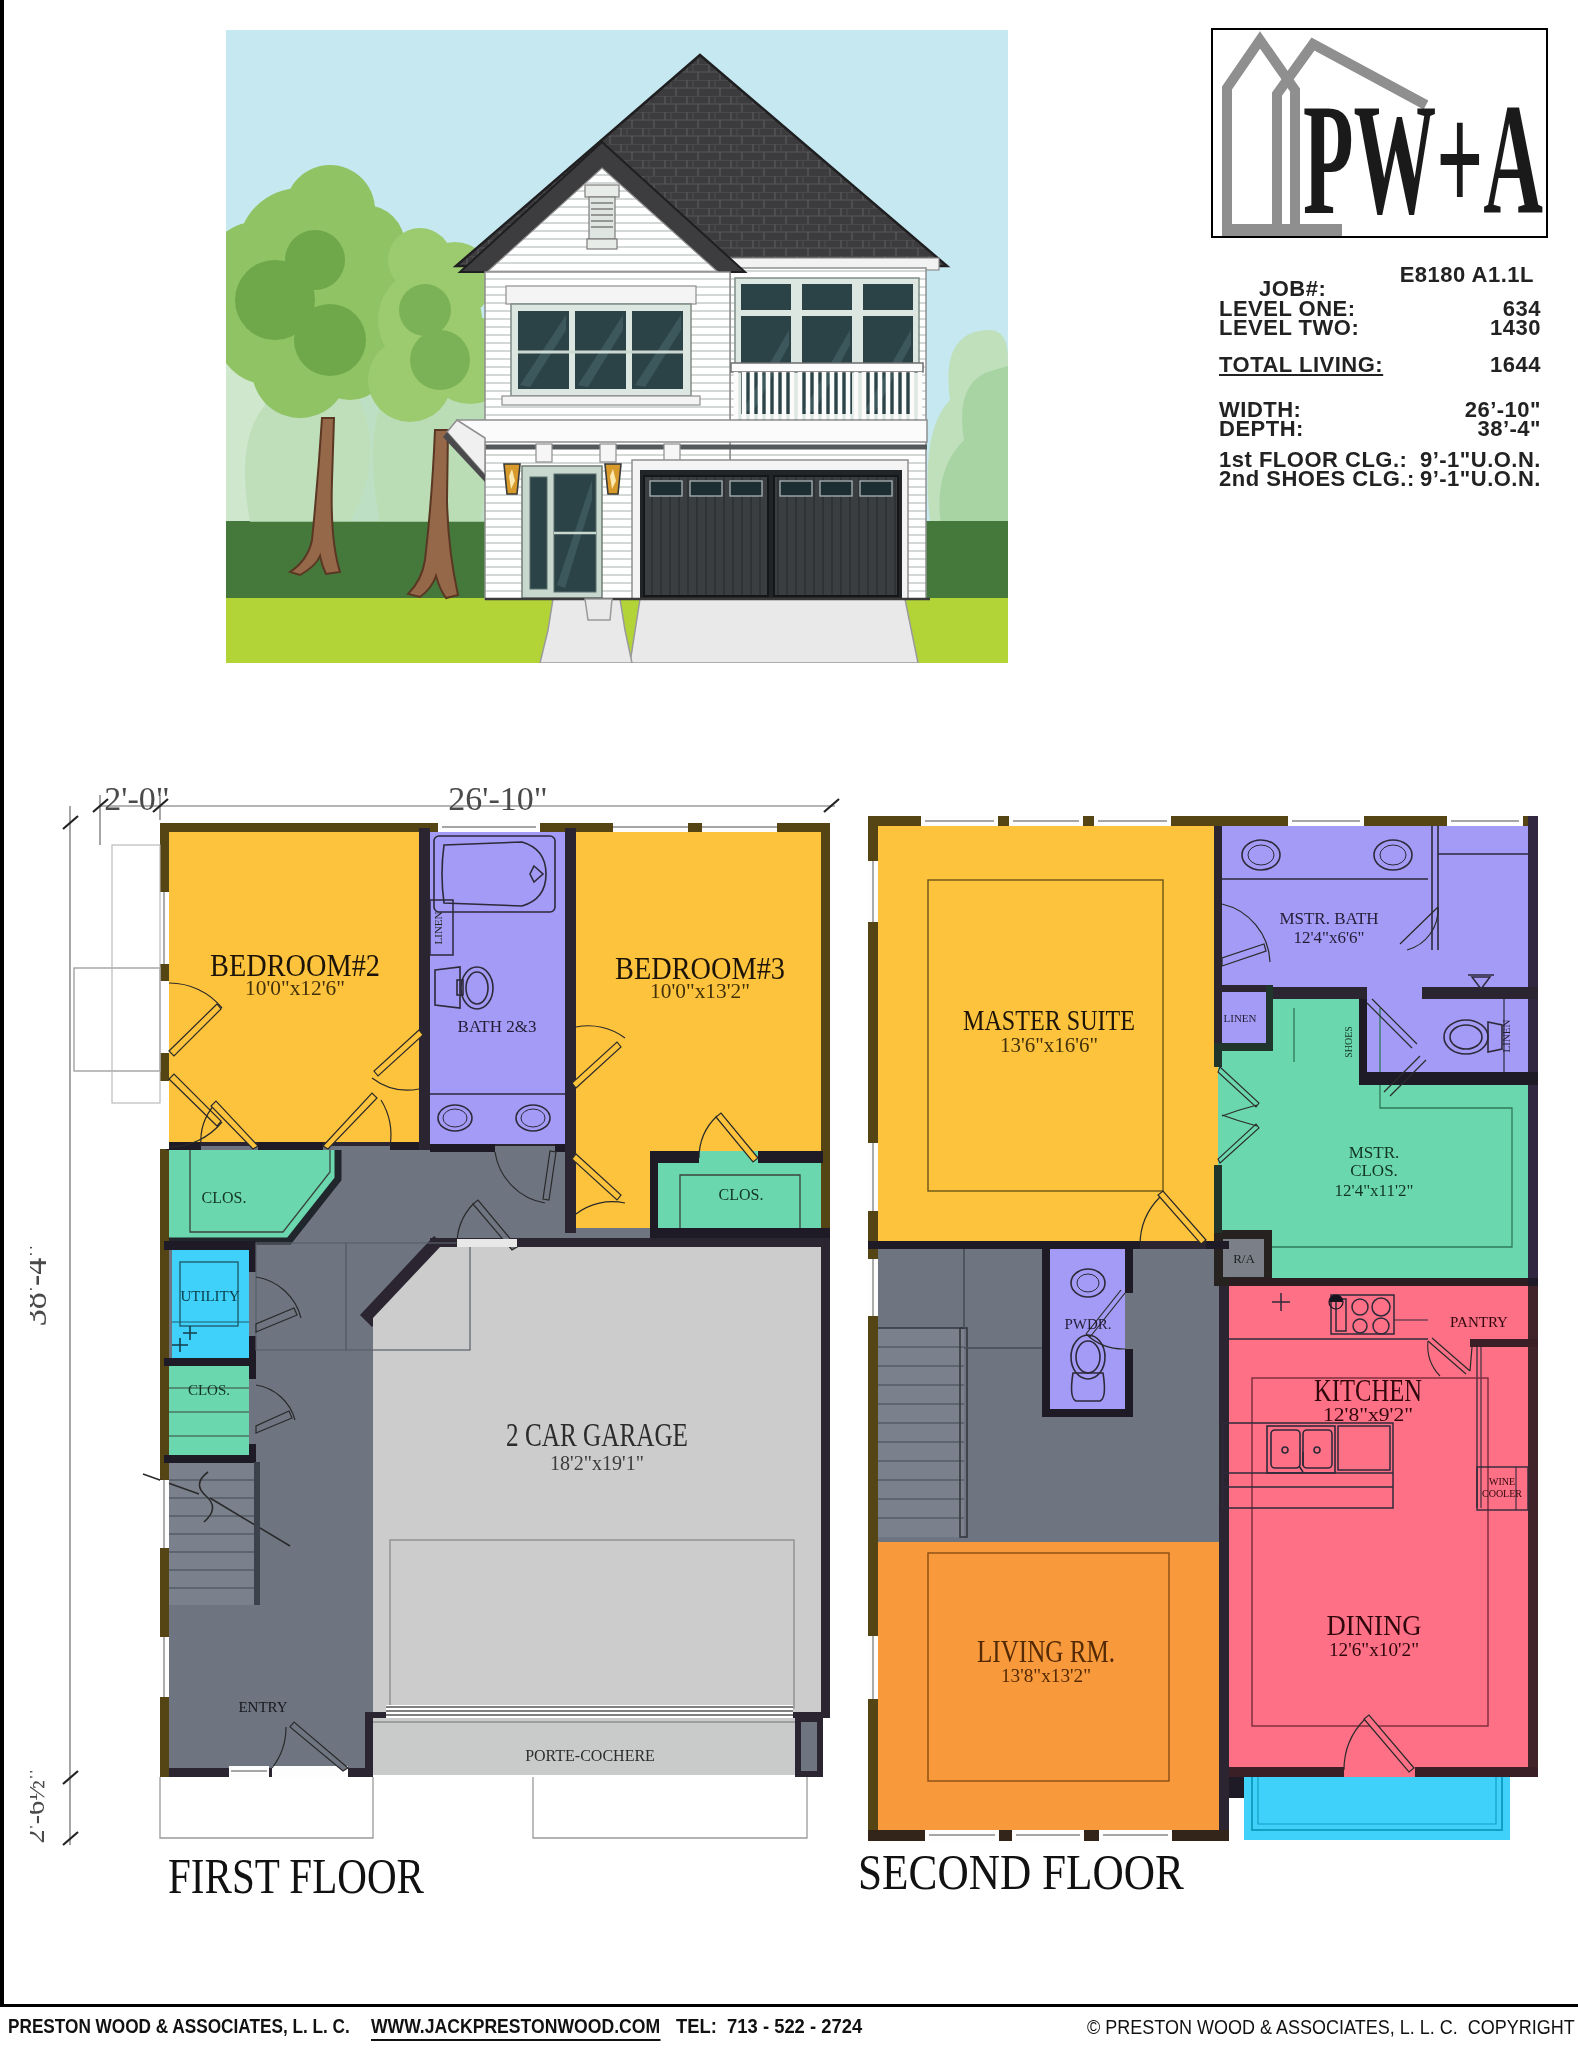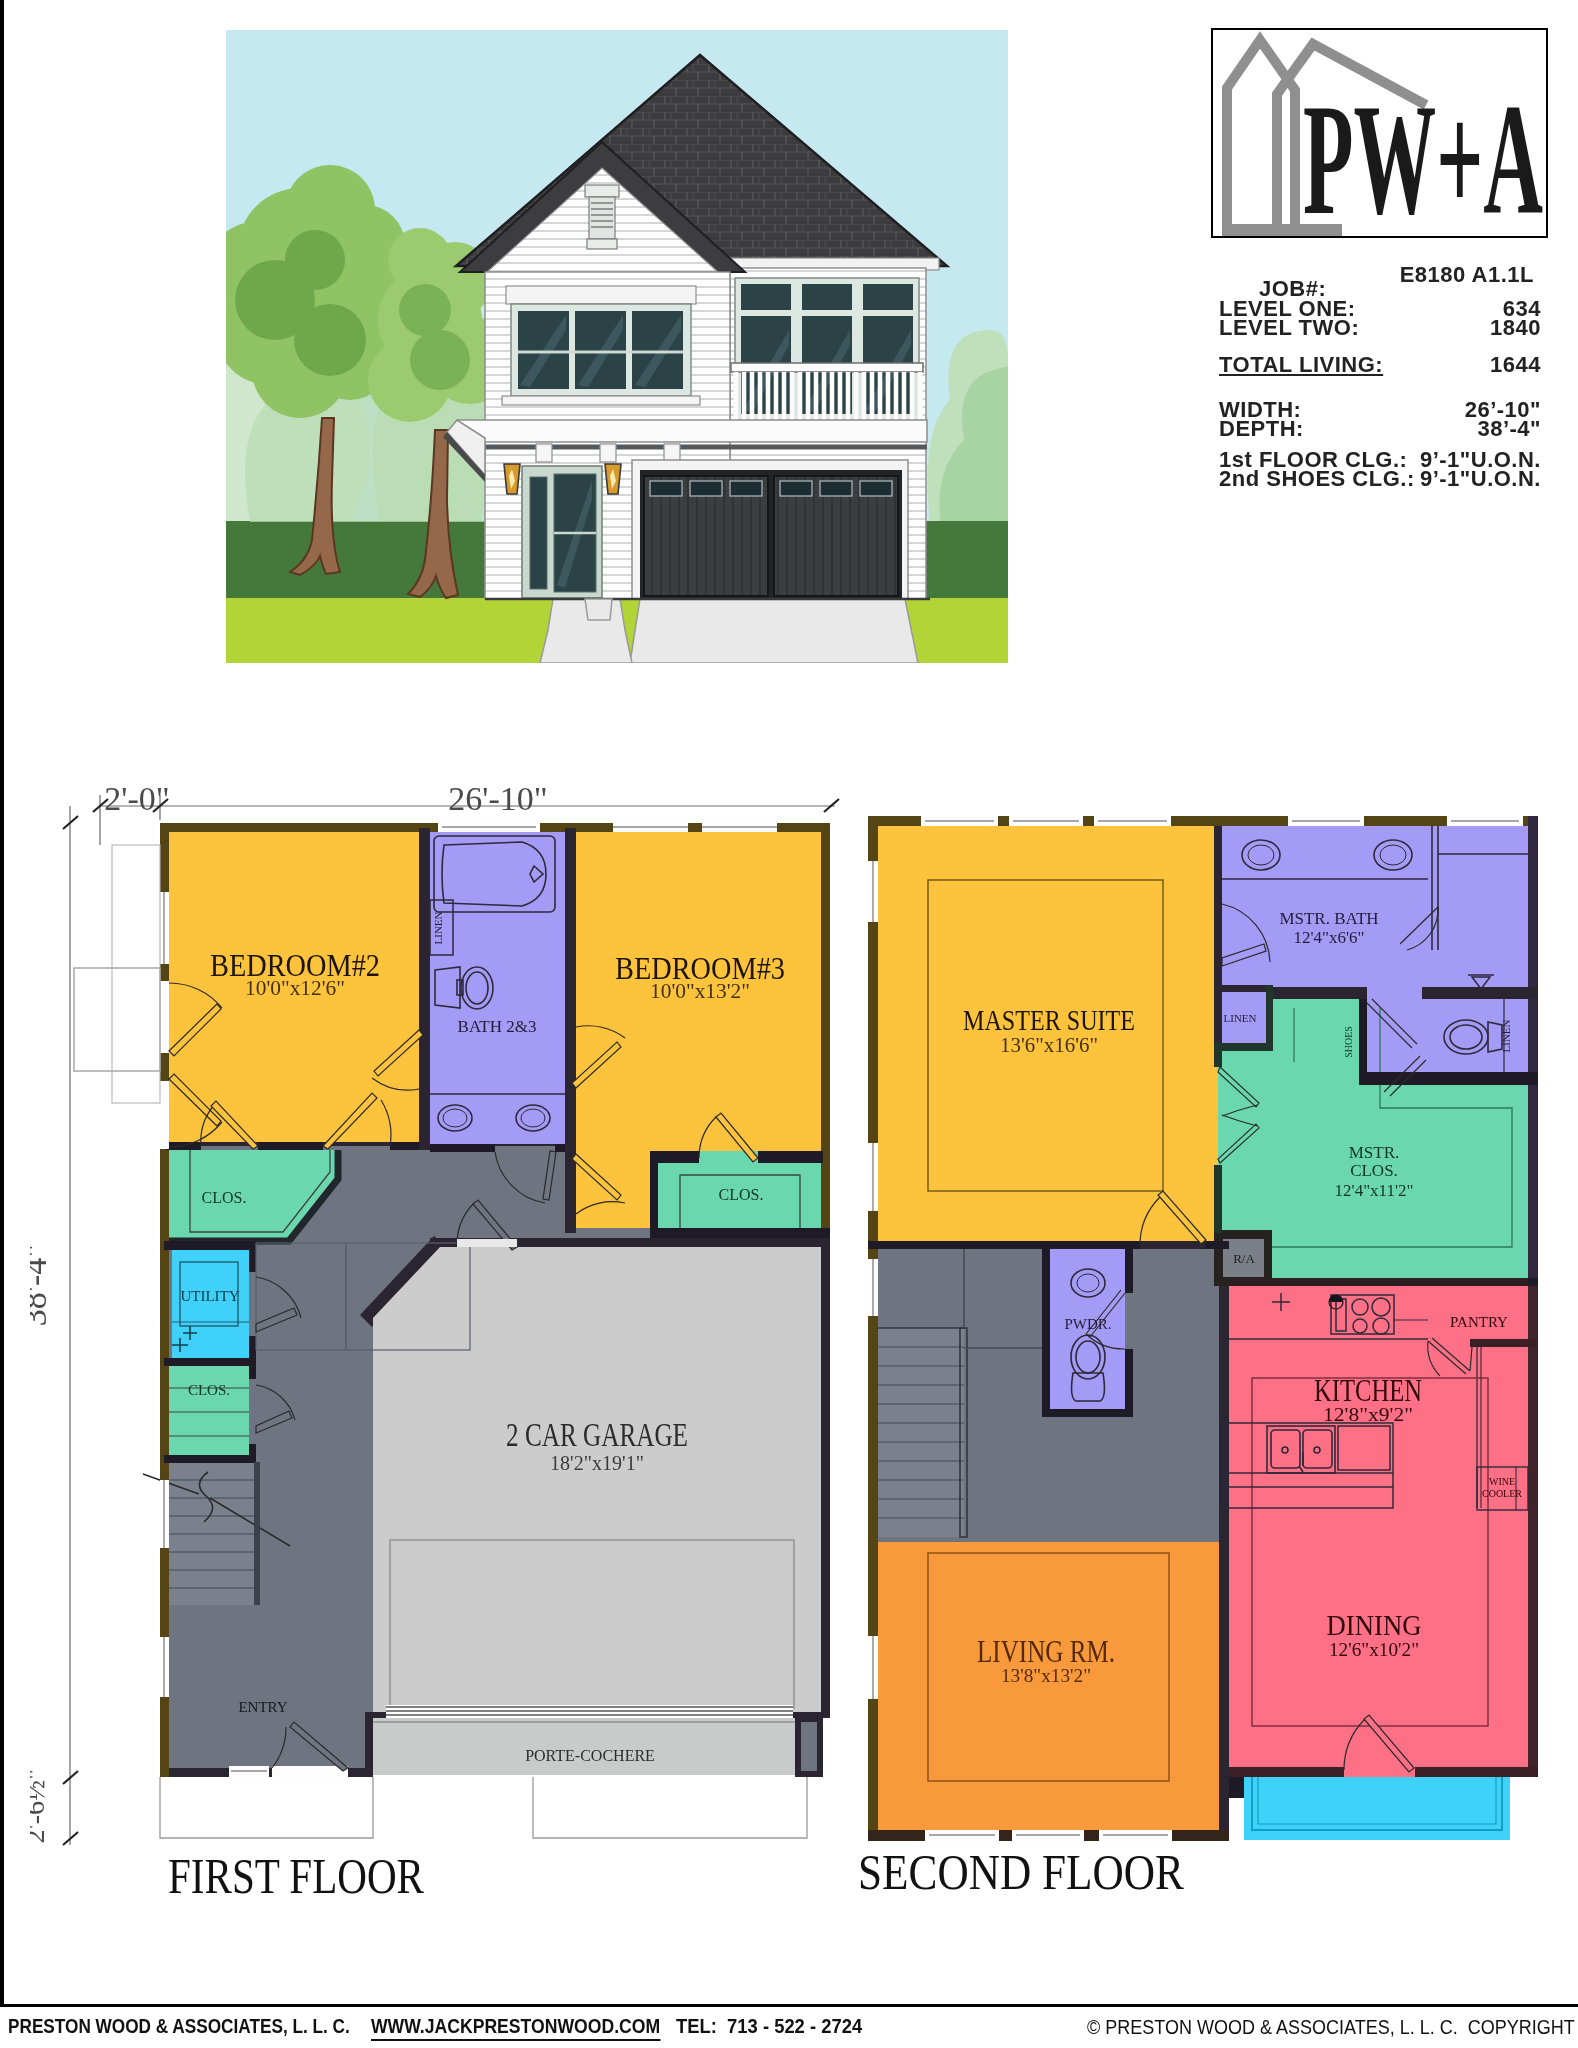--- a/index.html
+++ b/index.html
@@ -228,21 +228,21 @@
 
 <div class="abs" style="left:1219px;top:0px;width:322px;font-family:'Liberation Sans',sans-serif;color:#222;font-size:22px;font-weight:bold;letter-spacing:0.5px;">
 
   <div class="abs" style="left:0;top:276px;margin-left:40px;">JOB#:</div>
   <div class="abs" style="right:7px;top:262px;">E8180 A1.1L</div>
 
   <div class="abs" style="left:0;top:296px;">LEVEL ONE:</div>
   <div class="abs" style="right:0;top:296px;">634</div>
 
   <div class="abs" style="left:0;top:315px;text-align:center;">LEVEL TWO:</div>
-  <div class="abs" style="right:0;top:315px;">1840</div>
+  <div class="abs" style="right:0;top:315px;">1430</div>
 
   <div class="abs" style="left:0;top:352px;text-decoration:underline;">TOTAL LIVING:</div>
   <div class="abs" style="right:0;top:352px;">1644</div>
 
   <div class="abs" style="left:0;top:397px;">WIDTH:</div>
   <div class="abs" style="right:0;top:397px;">26’-10"</div>
 
   <div class="abs" style="left:0;top:416px;">DEPTH:</div>
   <div class="abs" style="right:0;top:416px;">38’-4"</div>
 

